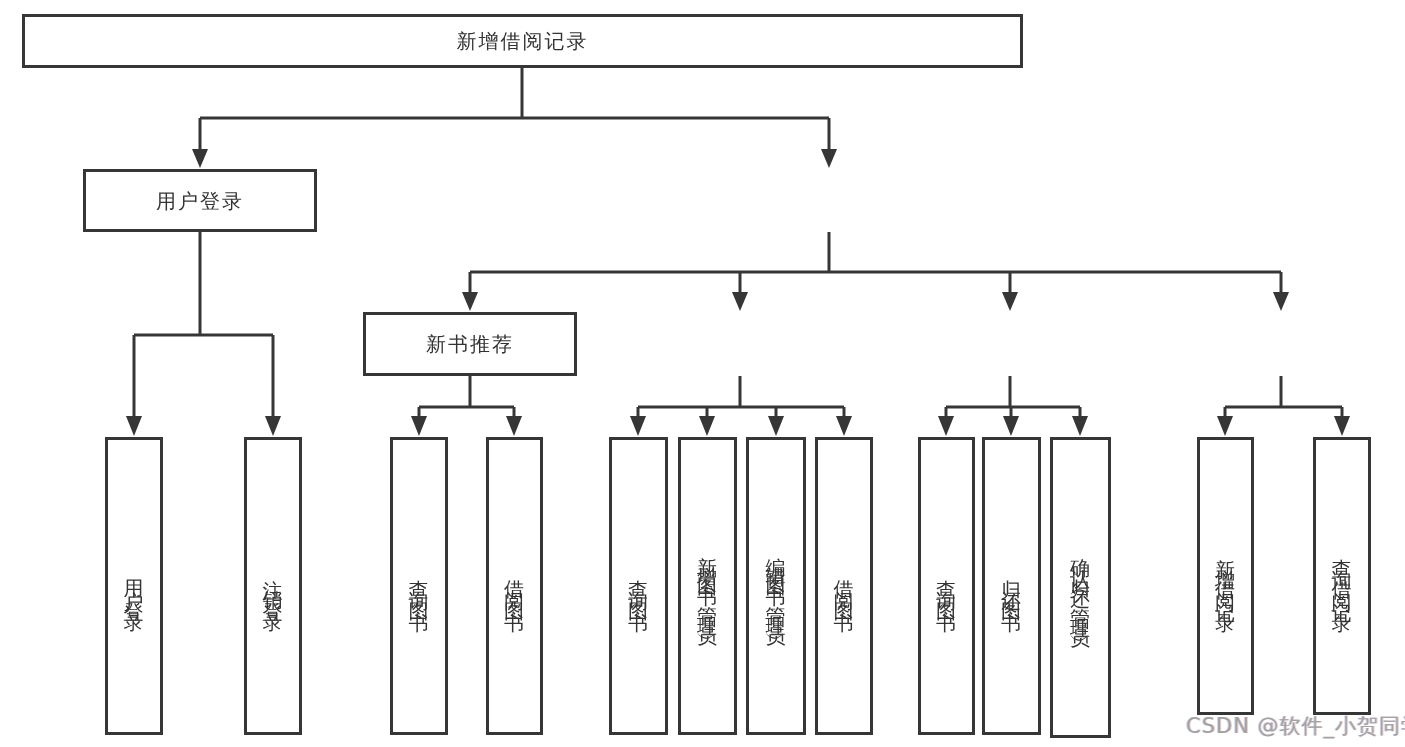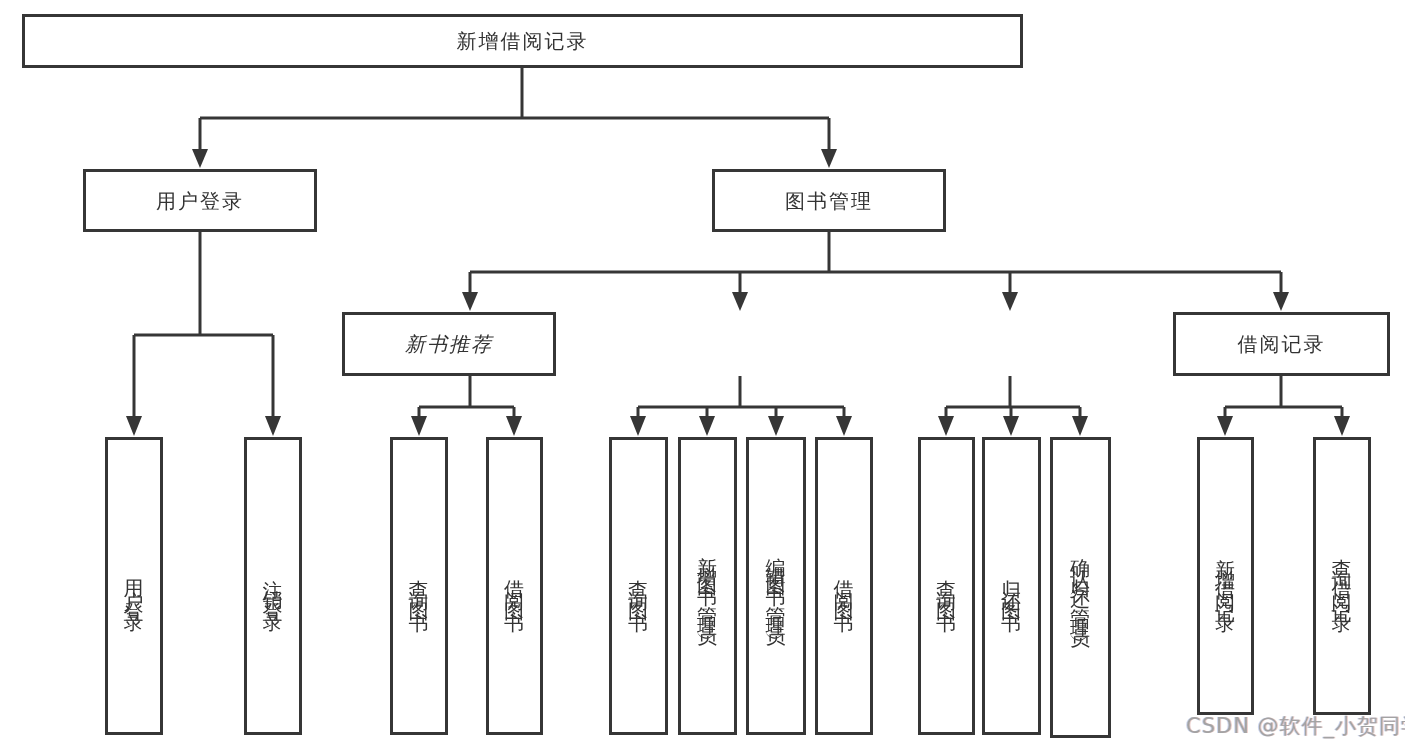--- a/index.html
+++ b/index.html
@@ -134,24 +134,22 @@
       <path d="M1225,407 V417"></path>
       <polygon points="1217,416 1233,416 1225,436" fill="#363636" stroke="none"></polygon>
       <path d="M1342,407 V417"></path>
       <polygon points="1334,416 1350,416 1342,436" fill="#363636" stroke="none"></polygon>
     </g>
   </svg>
 
   <div class="node" style="left:22px; top:14px; width:1001px; height:54px;">新增借阅记录</div>
 
   <div class="node" style="left:83px; top:169px; width:234px; height:63px;">用户登录</div>
-  <div class="node" style="left:712px; top:169px; width:234px; height:63px;">图书管理</div>
 
-  <div class="node" style="left:342px; top:312px; width:214px; height:64px;font-style:italic;">新书推荐</div>
-  <div class="node" style="left:1173px; top:312px; width:217px; height:64px;">借阅记录</div>
+  <div class="node" style="left:363px; top:312px; width:214px; height:64px;">新书推荐</div>
 
   <div class="node leaf" style="left:105px; top:437px; width:58px; height:298px;">用户登录</div>
   <div class="node leaf" style="left:244px; top:437px; width:58px; height:298px;">注销登录</div>
 
   <div class="node leaf" style="left:390px; top:437px; width:58px; height:298px;">查询图书</div>
   <div class="node leaf" style="left:486px; top:437px; width:57px; height:298px;">借阅图书</div>
 
   <div class="node leaf" style="left:609px; top:437px; width:59px; height:298px;">查询图书</div>
   <div class="node leaf long" style="left:678px; top:437px; width:59px; height:298px;">新增图书（管理员）</div>
   <div class="node leaf long" style="left:746px; top:437px; width:60px; height:298px;">编辑图书（管理员）</div>

